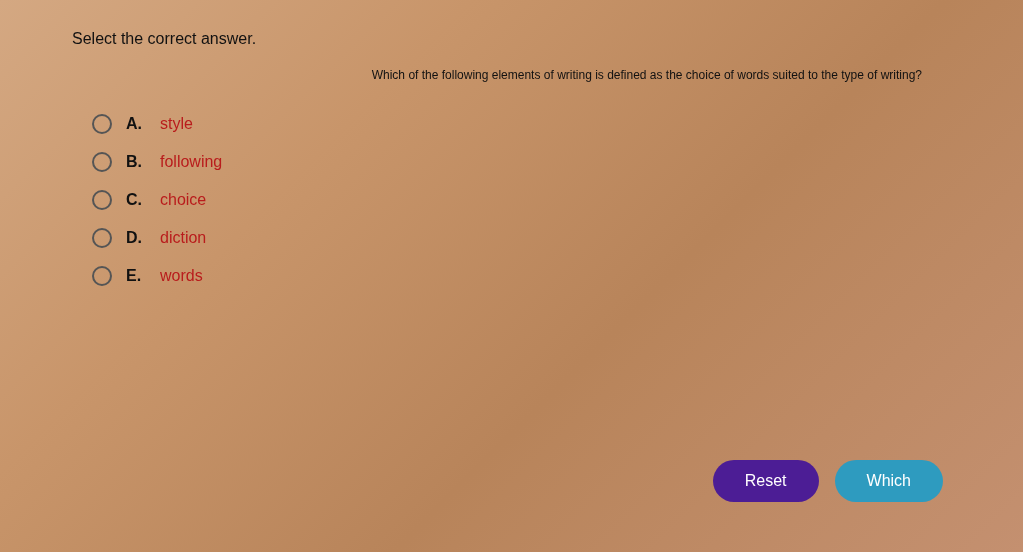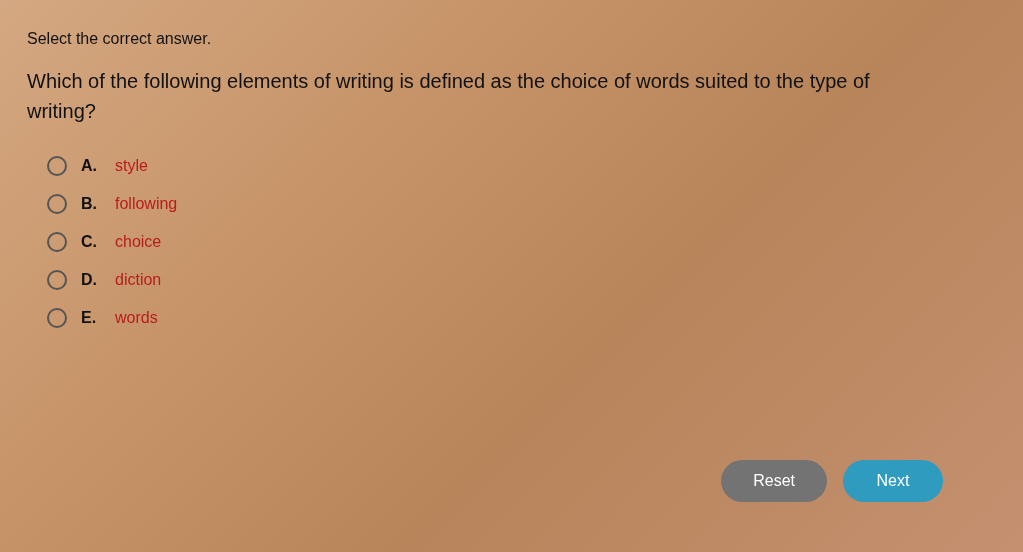--- a/index.html
+++ b/index.html
@@ -11,39 +11,40 @@
     body {
       width: 1023px;
       height: 552px;
       background: linear-gradient(135deg, #d4a882 0%, #c8956a 30%, #b8845a 60%, #c49070 100%);
       font-family: Arial, sans-serif;
       overflow: hidden;
       position: relative;
     }
 
     .container {
-      padding: 30px 27px;
+      padding: 30px 72px;
       height: 100%;
       position: relative;
     }
 
     .instruction {
       font-size: 16px;
       color: #111;
       margin-bottom: 18px;
       font-weight: 400;
     }
 
     .question {
-      font-size: 20px;
+      font-size: 12px;
       color: #111;
       margin-bottom: 30px;
       font-weight: 400;
       line-height: 1.5;
       max-width: 850px;
+      text-align: right;
     }
 
     .options {
       display: flex;
       flex-direction: column;
       gap: 18px;
       margin-left: 20px;
     }
 
     .option {
@@ -86,21 +87,21 @@
     .buttons {
       position: absolute;
       bottom: 50px;
       right: 80px;
       display: flex;
       gap: 16px;
       align-items: center;
     }
 
     .btn-reset {
-      background: #737373;
+      background: #4c1d95;
       color: white;
       border: none;
       border-radius: 25px;
       padding: 12px 32px;
       font-size: 16px;
       font-weight: 500;
       cursor: pointer;
       min-width: 100px;
     }
 
@@ -152,15 +153,15 @@
     <label class="option">
       <input type="radio" name="answer" class="option-radio" style="">
       <span class="option-label-letter">E.</span>
       <span class="option-label-text">words</span>
     </label>
 
   </div>
 
   <div class="buttons">
     <button class="btn-reset">Reset</button>
-    <button class="btn-next">Next</button>
+    <button class="btn-next">Which</button>
   </div>
 </div>
 
 </body></html>

